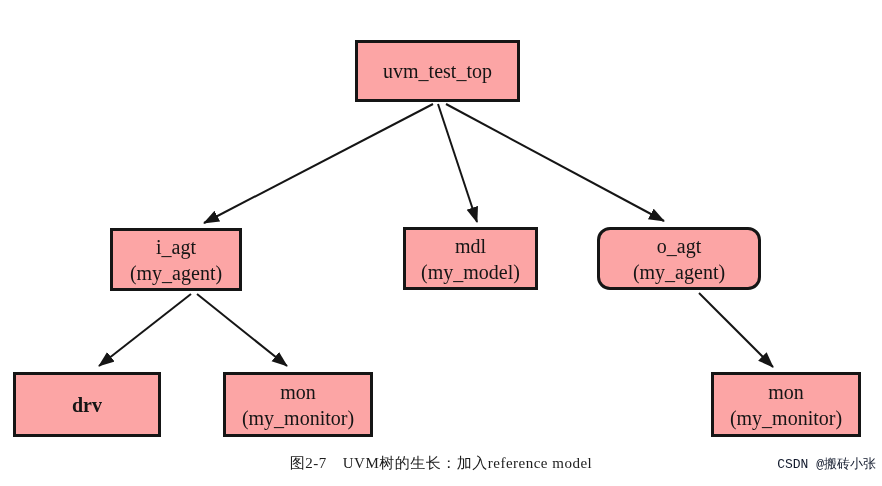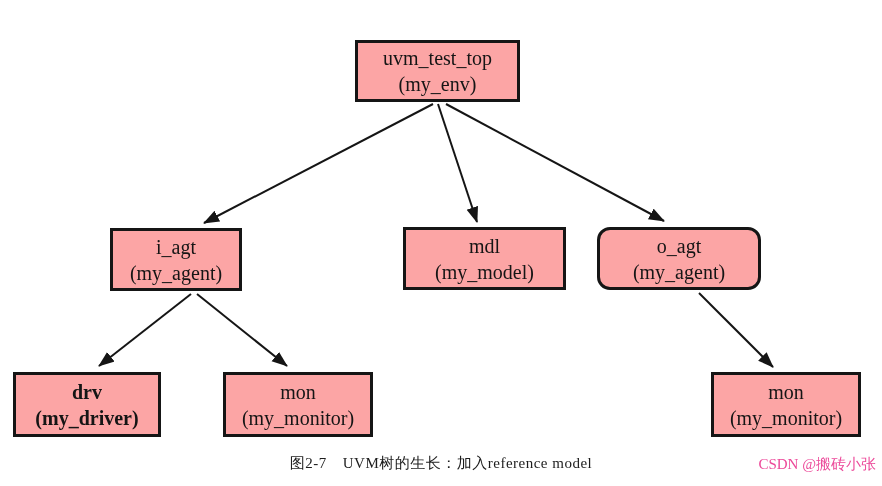--- a/index.html
+++ b/index.html
@@ -18,36 +18,36 @@
     border:3px solid #151515;
     background:#fca5a5;
     display:flex;flex-direction:column;
     align-items:center;justify-content:center;
     color:#151515;
     text-align:center;
   }
   .node .l1,.node .l2{font-size:20px;line-height:26px;white-space:nowrap;}
   .node-uvm  {left:355px;top:40px; width:165px;height:62px;}
   .node-iagt {left:110px;top:228px;width:132px;height:63px;}
-  .node-mdl  {left:403px;top:227px;width:163px;height:63px;}
+  .node-mdl  {left:403px;top:227px;width:135px;height:63px;}
   .node-oagt {left:597px;top:227px;width:164px;height:63px;border-radius:13px;}
   .node-drv  {left:13px; top:372px;width:148px;height:65px;font-weight:bold;}
   .node-monl {left:223px;top:372px;width:150px;height:65px;}
   .node-monr {left:711px;top:372px;width:150px;height:65px;}
   .caption{
     position:absolute;left:0;top:454px;width:882px;
     text-align:center;
     font-size:15px;color:#1c1c1c;
     letter-spacing:0.5px;
   }
   .caption .cap-gap{margin-left:16px;}
   .watermark{
     position:absolute;right:6px;top:455px;
-    font-family:Liberation Serif, serif;
-    font-size:15px;color:#ec4899;
+    font-family:Liberation Mono, monospace;
+    font-size:13px;color:#0f172a;
     white-space:nowrap;
   }
 </style>
 </head>
 <body>
 
 <div class="stage">
 
   <svg class="edges" viewBox="0 0 882 486" xmlns="http://www.w3.org/2000/svg">
     <defs>
@@ -58,41 +58,39 @@
     <line class="edge" x1="433" y1="104" x2="204" y2="223" marker-end="url(#arrow)"></line>
     <line class="edge" x1="438" y1="104" x2="477" y2="222" marker-end="url(#arrow)"></line>
     <line class="edge" x1="446" y1="104" x2="664" y2="221" marker-end="url(#arrow)"></line>
     <line class="edge" x1="191" y1="294" x2="99" y2="366" marker-end="url(#arrow)"></line>
     <line class="edge" x1="197" y1="294" x2="287" y2="366" marker-end="url(#arrow)"></line>
     <line class="edge" x1="699" y1="293" x2="773" y2="367" marker-end="url(#arrow)"></line>
   </svg>
 
   <div class="node node-uvm">
     <div class="l1">uvm_test_top</div>
-    <div class="l2">(my_env)</div>
   </div>
 
   <div class="node node-iagt">
     <div class="l1">i_agt</div>
     <div class="l2">(my_agent)</div>
   </div>
 
   <div class="node node-mdl">
     <div class="l1">mdl</div>
     <div class="l2">(my_model)</div>
   </div>
 
   <div class="node node-oagt">
     <div class="l1">o_agt</div>
     <div class="l2">(my_agent)</div>
   </div>
 
   <div class="node node-drv">
     <div class="l1">drv</div>
-    <div class="l2">(my_driver)</div>
   </div>
 
   <div class="node node-monl">
     <div class="l1">mon</div>
     <div class="l2">(my_monitor)</div>
   </div>
 
   <div class="node node-monr">
     <div class="l1">mon</div>
     <div class="l2">(my_monitor)</div>

